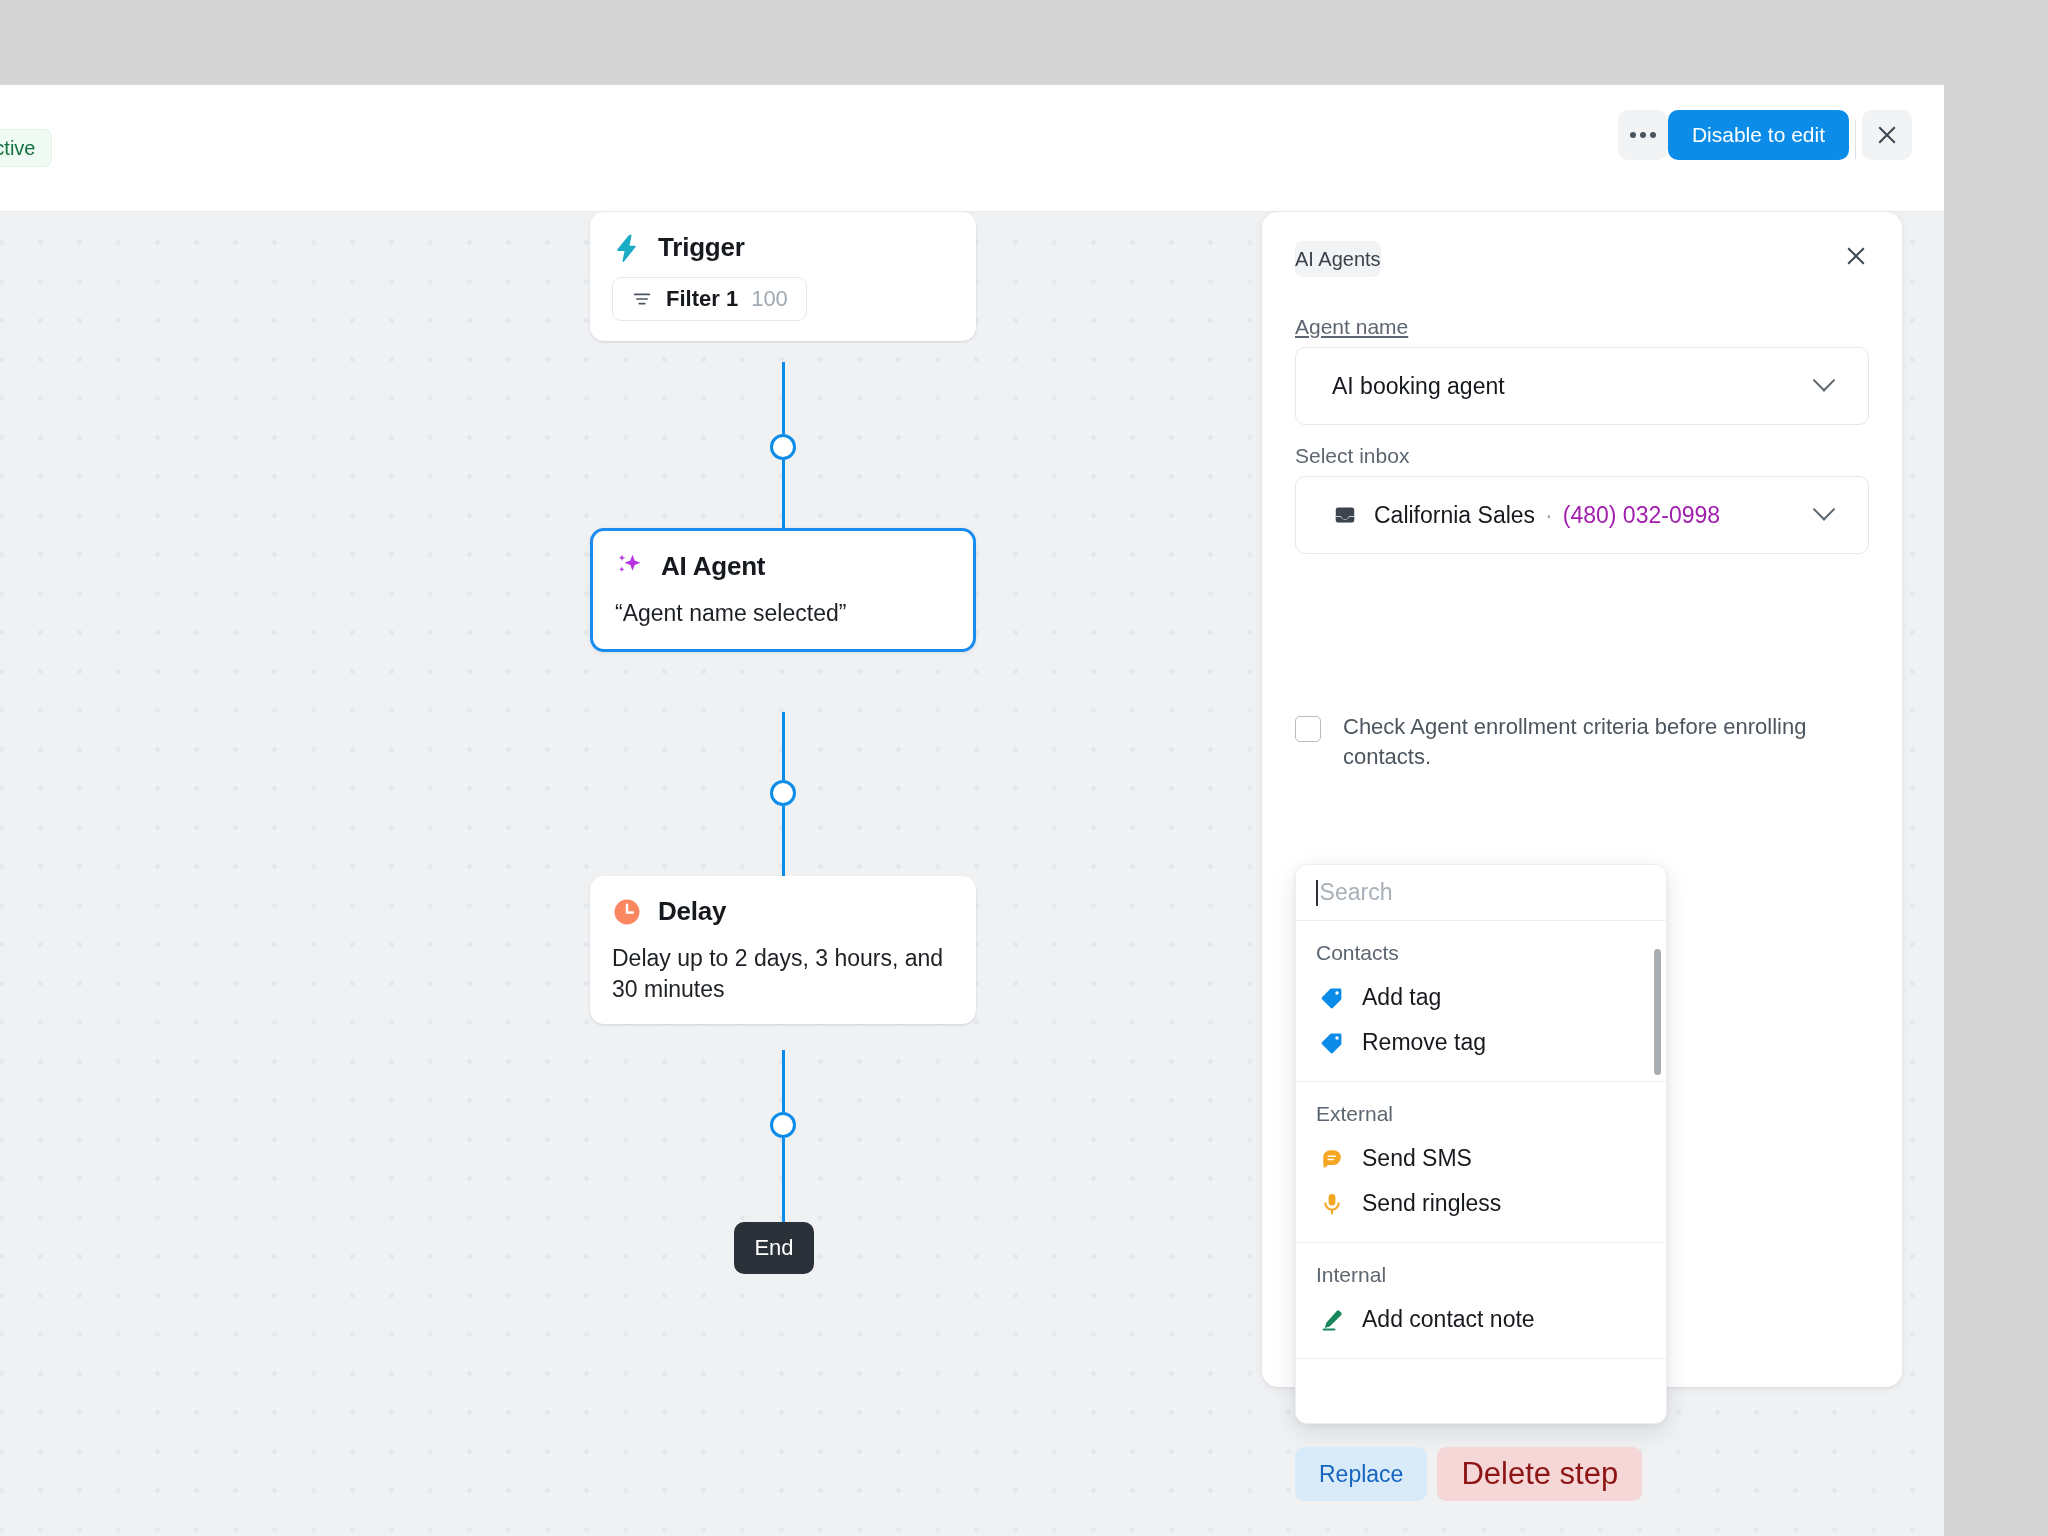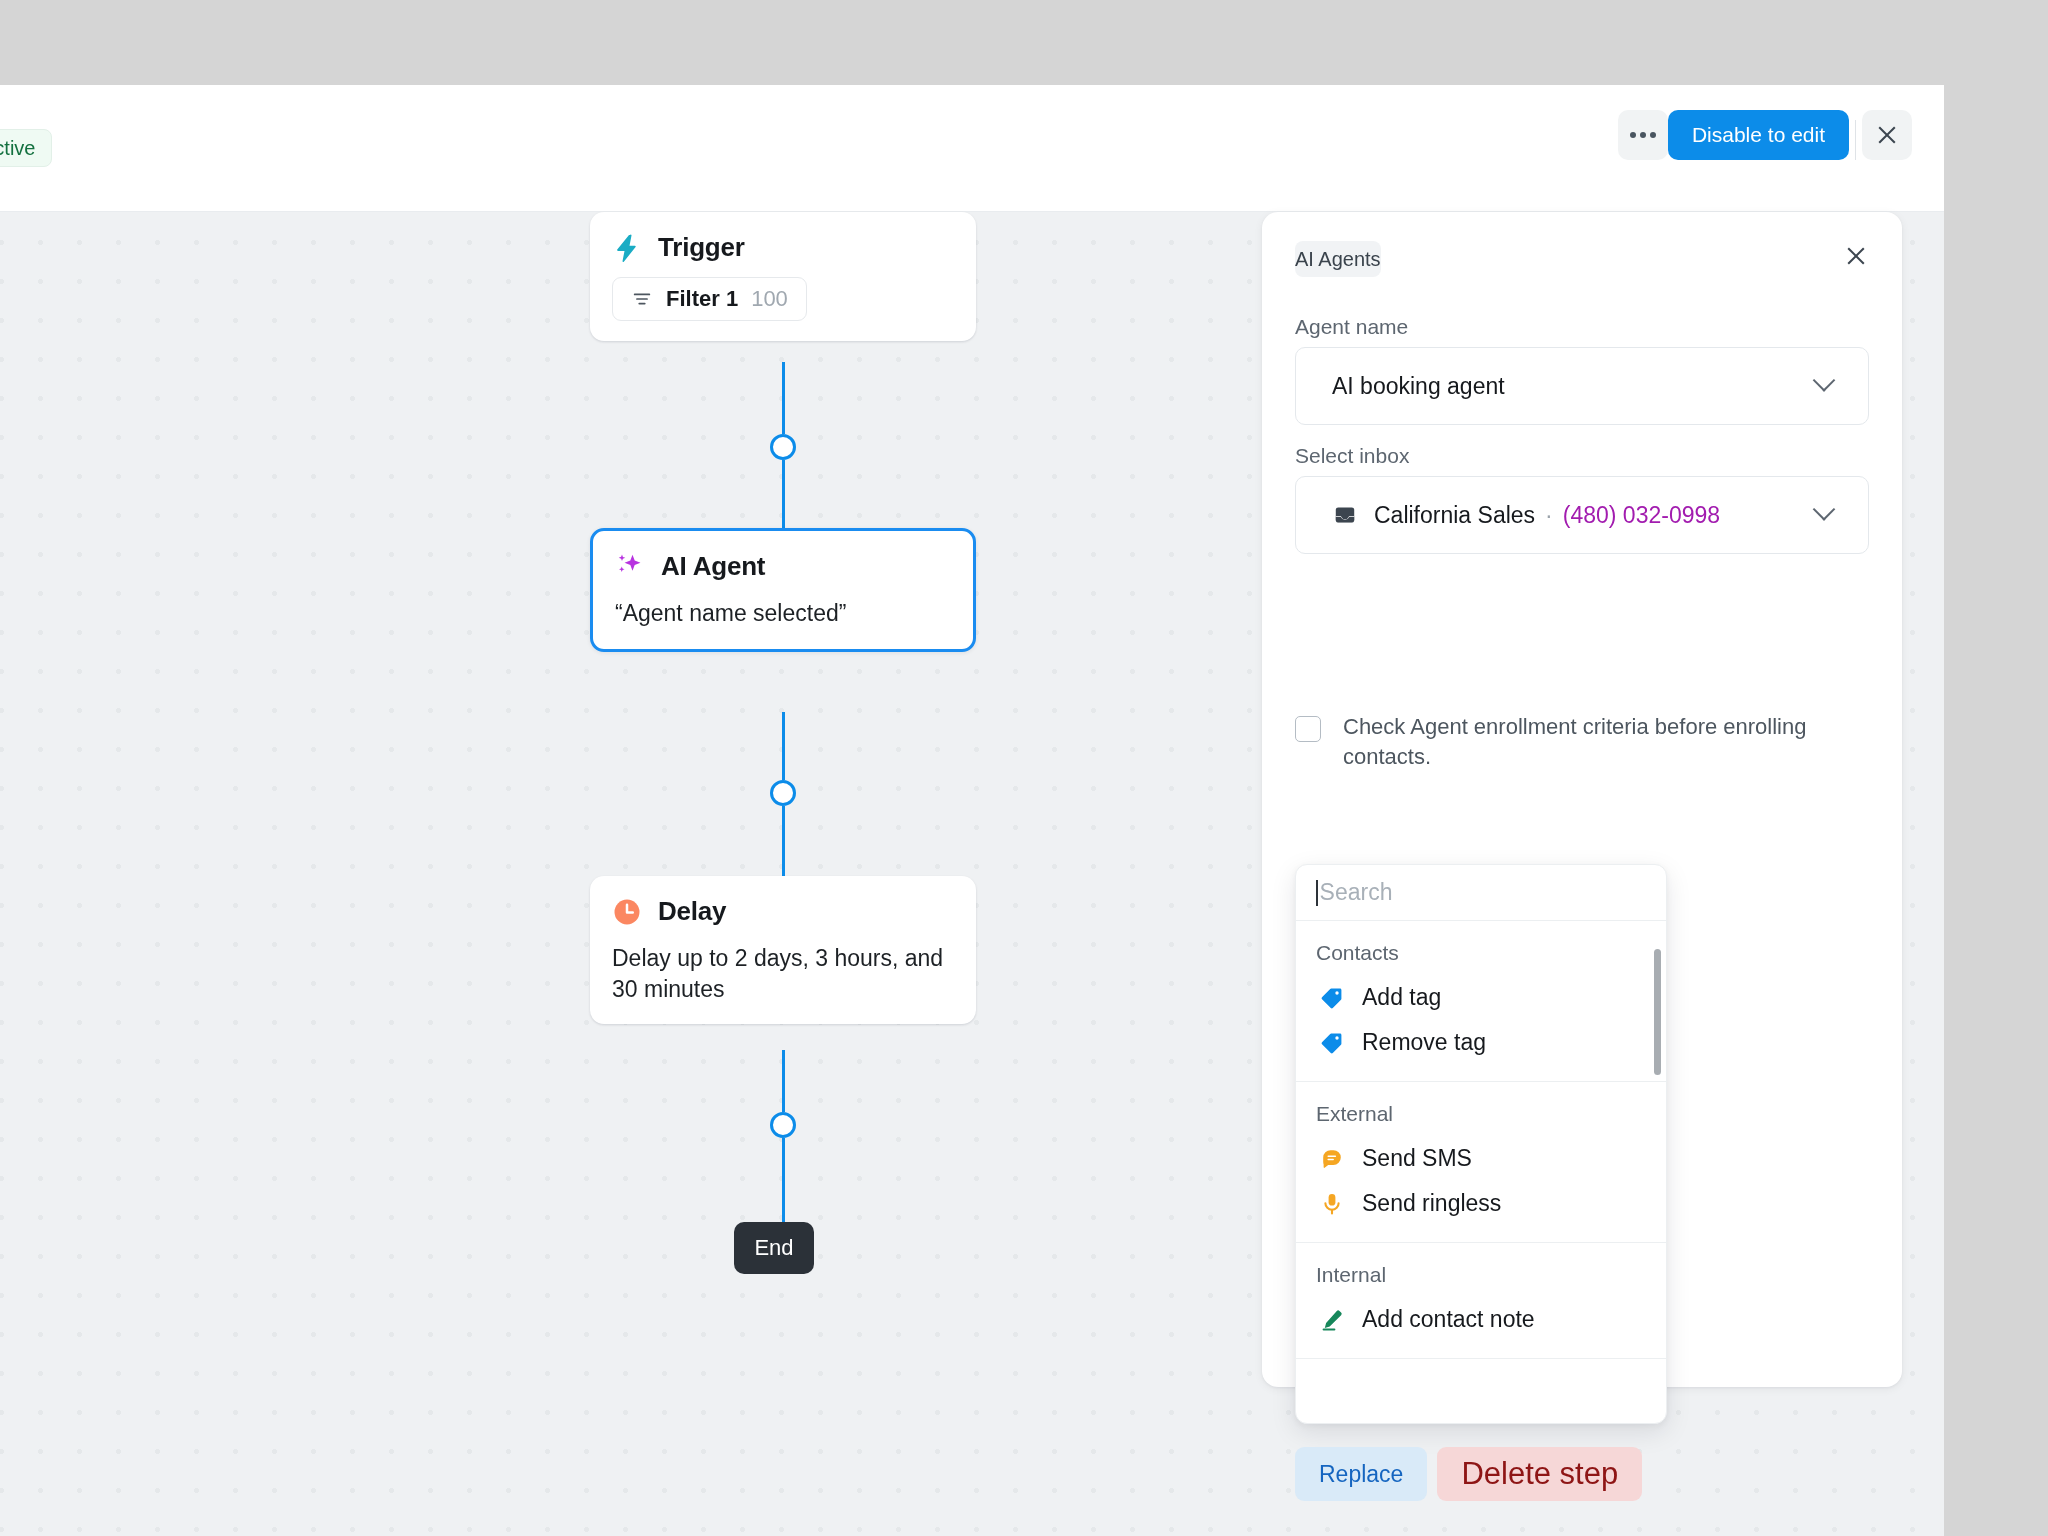--- a/index.html
+++ b/index.html
@@ -325,21 +325,21 @@
     <div id="end-node">End</div>
   </div>
 
   <div id="side-panel">
 
     <div id="panel-chip">AI Agents</div>
     <div id="panel-close">
       <span class="x-glyph"></span>
     </div>
 
-    <div class="field-label" style="top:103px;">Agent name</div>
+    <div class="field-label" style="top:103px;text-decoration:underline;">Agent name</div>
     <div class="select-box" style="top:135px;">
       <span>AI booking agent</span>
       <span class="chev"></span>
     </div>
 
     <div class="field-label" style="top:232px;">Select inbox</div>
     <div class="select-box" style="top:264px;">
       <svg class="ic" width="26" height="26" viewBox="0 0 24 24" style="margin-right:16px">
         <path d="M3.5 7.2A2.2 2.2 0 0 1 5.7 5h12.6a2.2 2.2 0 0 1 2.2 2.2v9.6a2.2 2.2 0 0 1-2.2 2.2H5.7a2.2 2.2 0 0 1-2.2-2.2V7.2Z" fill="#3c454f"></path>
         <path d="M3.5 13h4.3a.6.6 0 0 1 .56.4 3.9 3.9 0 0 0 7.28 0 .6.6 0 0 1 .56-.4h4.3v3.9a2.2 2.2 0 0 1-2.2 2.2H5.7a2.2 2.2 0 0 1-2.2-2.2V13Z" fill="#ffffff"></path>

